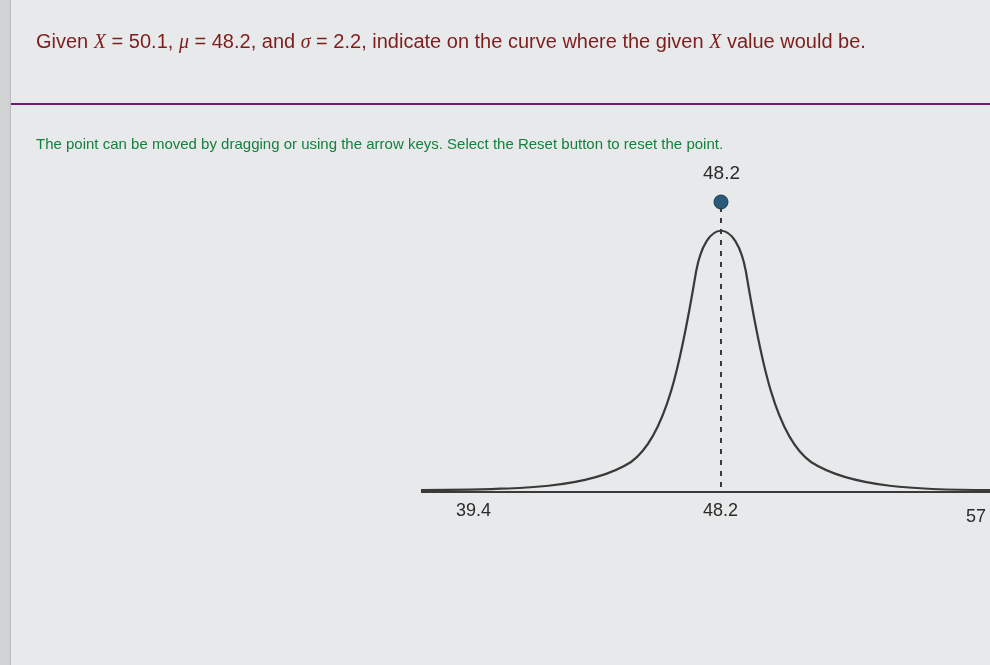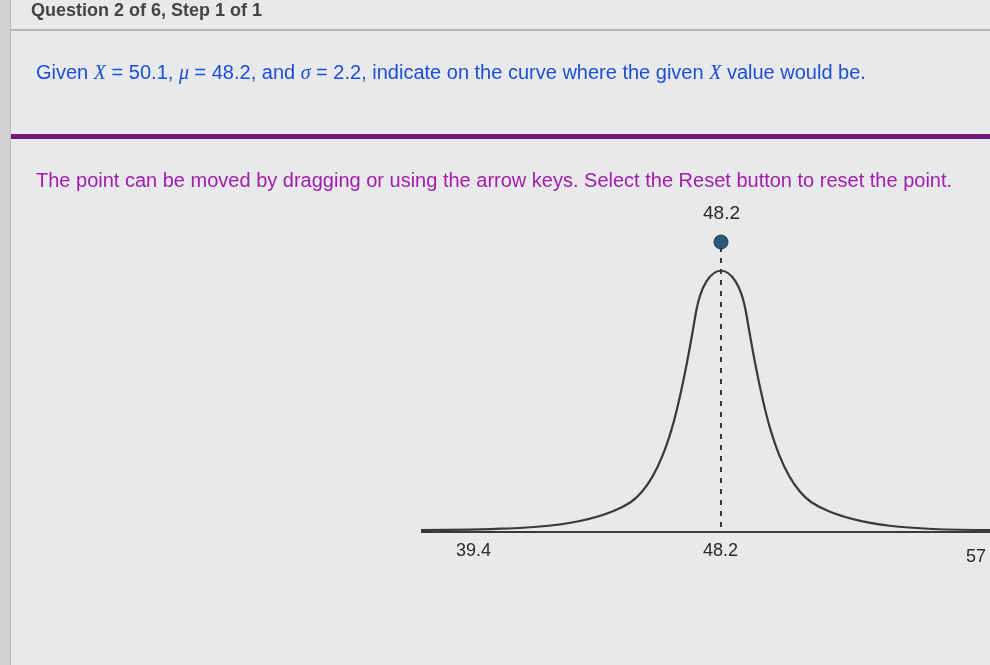--- a/index.html
+++ b/index.html
@@ -18,37 +18,37 @@
       border-left: 1px solid #bbb;
     }
     .header {
       padding: 0 20px 8px 20px;
       border-bottom: 2px solid #b5b7b9;
       font-weight: 600;
       font-size: 18px;
       color: #444;
     }
     .question-box {
-      border-bottom: 5px solid #701a75;
+      border-bottom: 2px solid #701a75;
       padding: 30px 25px 50px 25px;
       font-size: 20px;
-      color: #1d4ed8;
+      color: #7f1d1d;
     }
     .question-box .mathvar { font-style: italic; font-family: Georgia, serif; }
     .answer-header {
       padding: 30px 25px 10px 25px;
       font-weight: 700;
       font-size: 18px;
       color: #2a2a2a;
       border-top: 1px solid #ccc;
     }
     .instructions {
       padding: 30px 25px 10px 25px;
-      font-size: 20px;
-      color: #a21caf;
+      font-size: 15px;
+      color: #15803d;
     }
     .chart-wrap {
       position: relative;
       width: 600px;
       height: 380px;
       margin-left: 380px;
     }
     .chart-wrap svg { display: block; }
     .axis-label {
       position: absolute;
@@ -61,23 +61,20 @@
       font-size: 19px;
       color: #2a2a2a;
       font-weight: 500;
     }
   </style>
 </head>
 <body>
 
 <div class="page">
 
-  <div class="header">
-    <span>Question 2 of 6, Step 1 of 1</span>
-  </div>
 
   <div class="question-box">
     <span>Given </span><span class="mathvar">X</span><span> = 50.1, </span><span class="mathvar">μ</span><span> = 48.2, and </span><span class="mathvar">σ</span><span> = 2.2, indicate on the curve where the given </span><span class="mathvar">X</span><span> value would be.</span>
   </div>
 
 
   <div class="instructions">
     <span>The point can be moved by dragging or using the arrow keys. Select the Reset button to reset the point.</span>
   </div>
 

